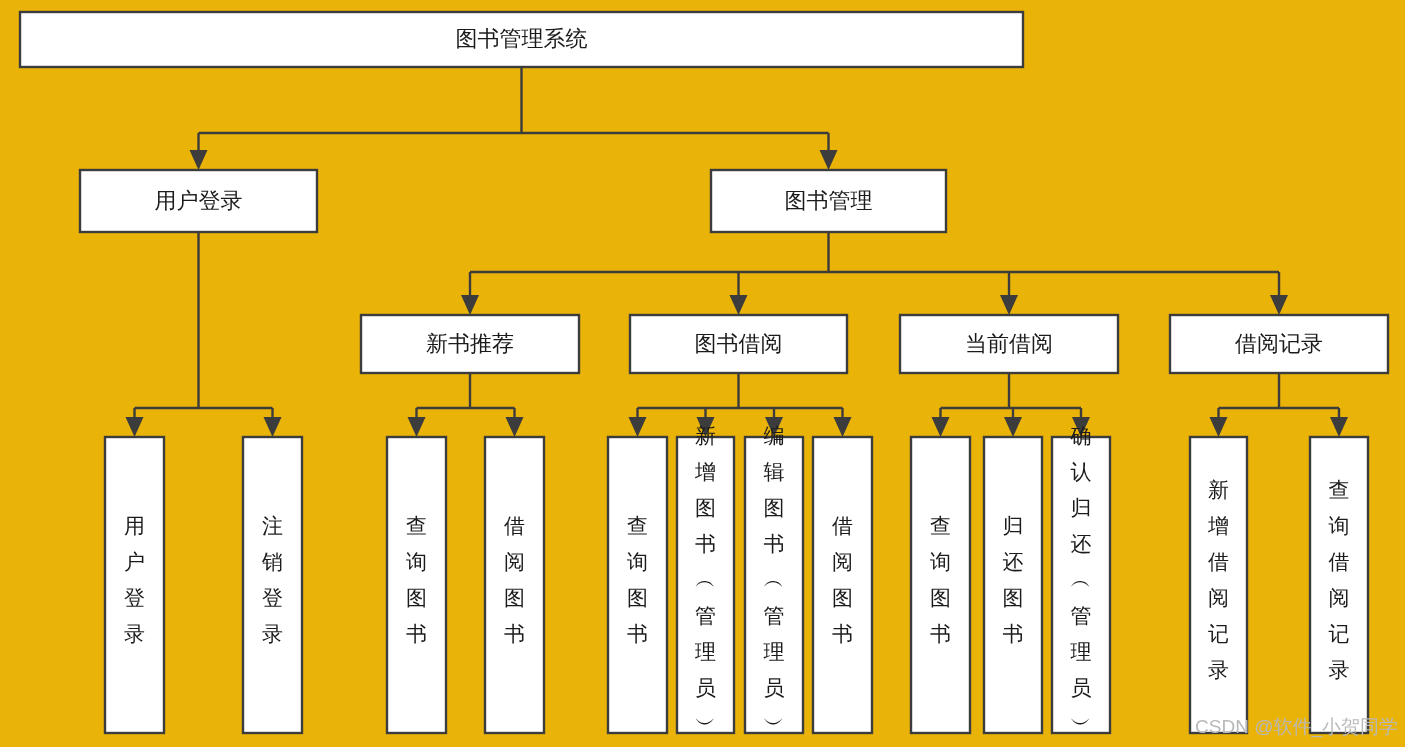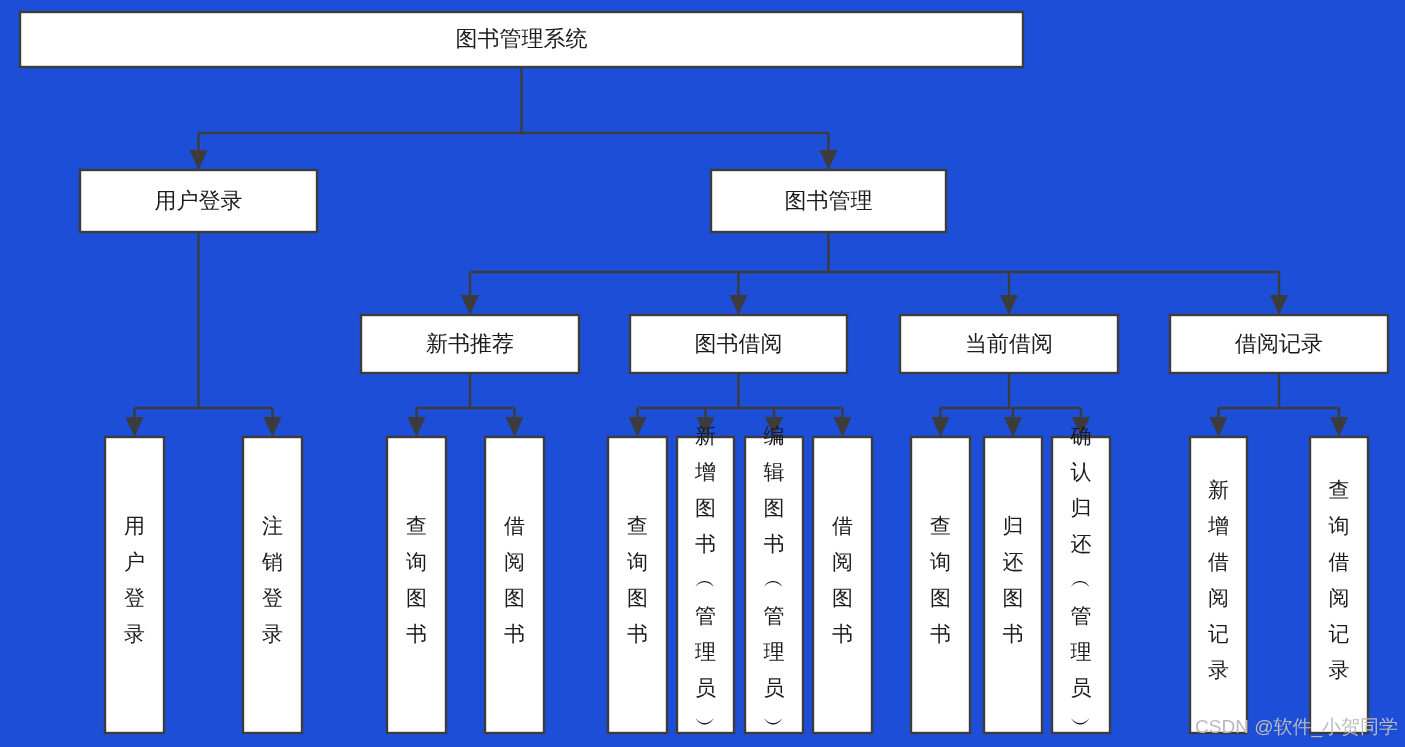--- a/index.html
+++ b/index.html
@@ -11,21 +11,21 @@
   body {
     width: 1405px;
     height: 747px;
     font-family: "Liberation Sans", "DejaVu Sans", sans-serif;
     overflow: hidden;
   }
   #diagram-root {
     position: relative;
     width: 1405px;
     height: 747px;
-    background: #1d4ed8;
+    background: #eab308;
   }
   svg#diagram-svg {
     position: absolute;
     left: 0;
     top: 0;
     width: 1405px;
     height: 747px;
     display: block;
   }
   .node-box {

